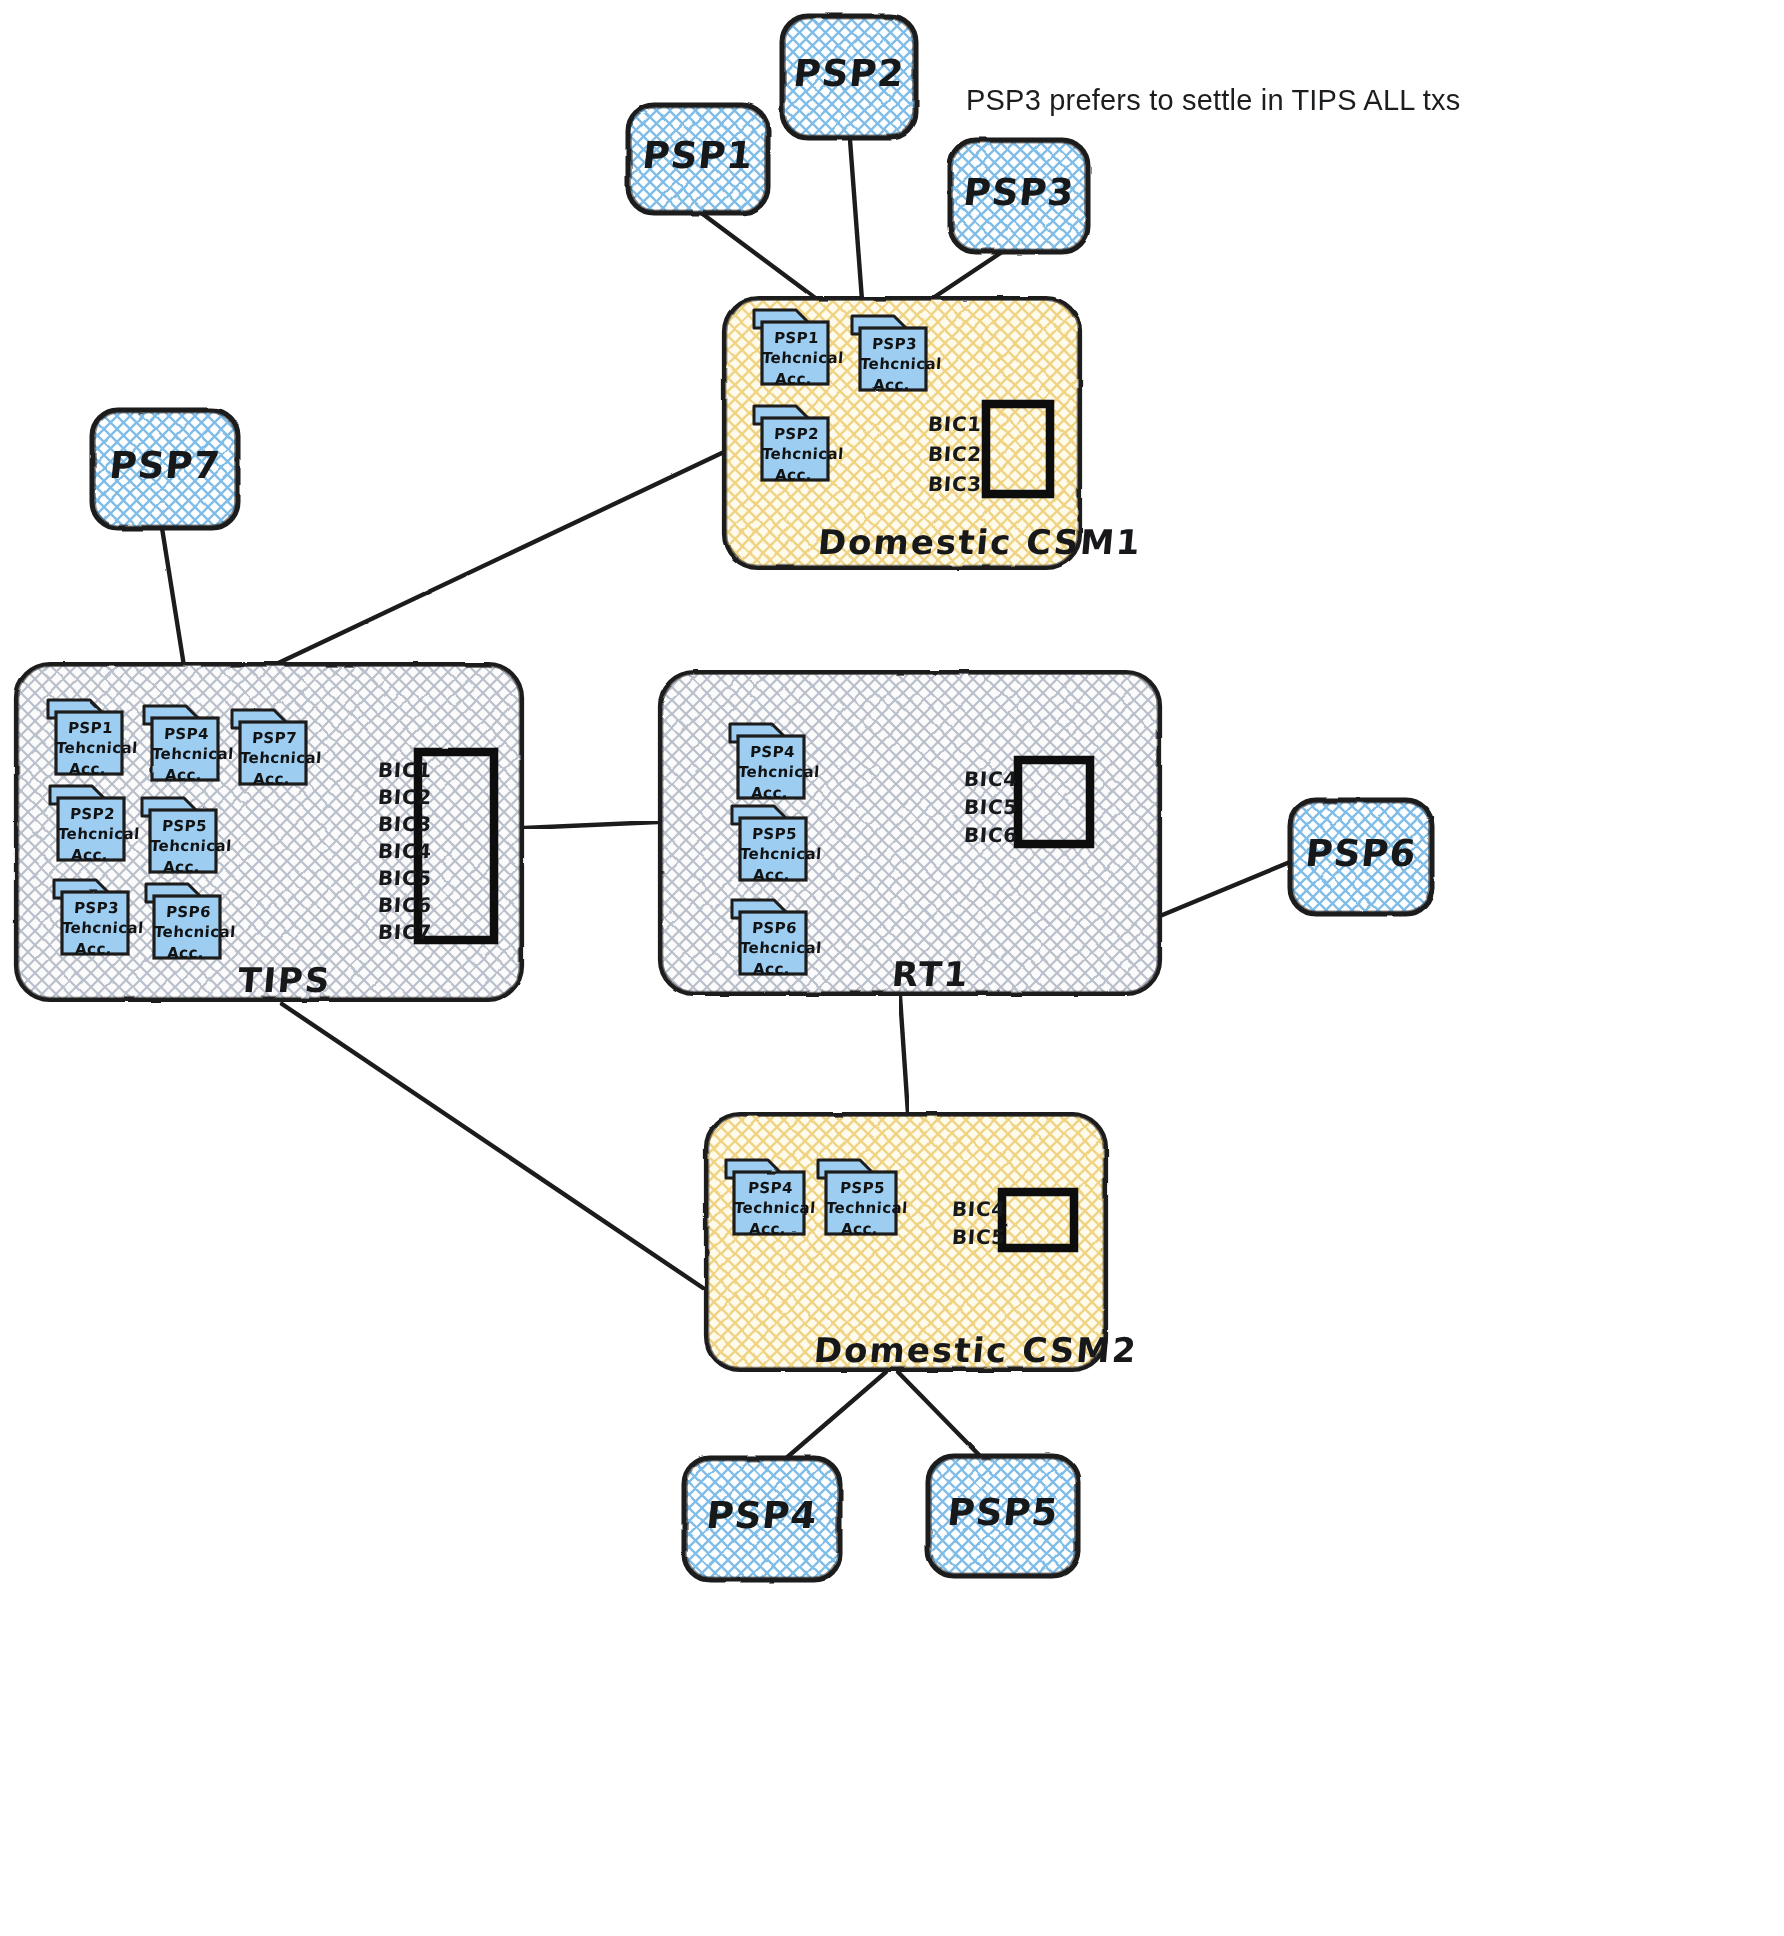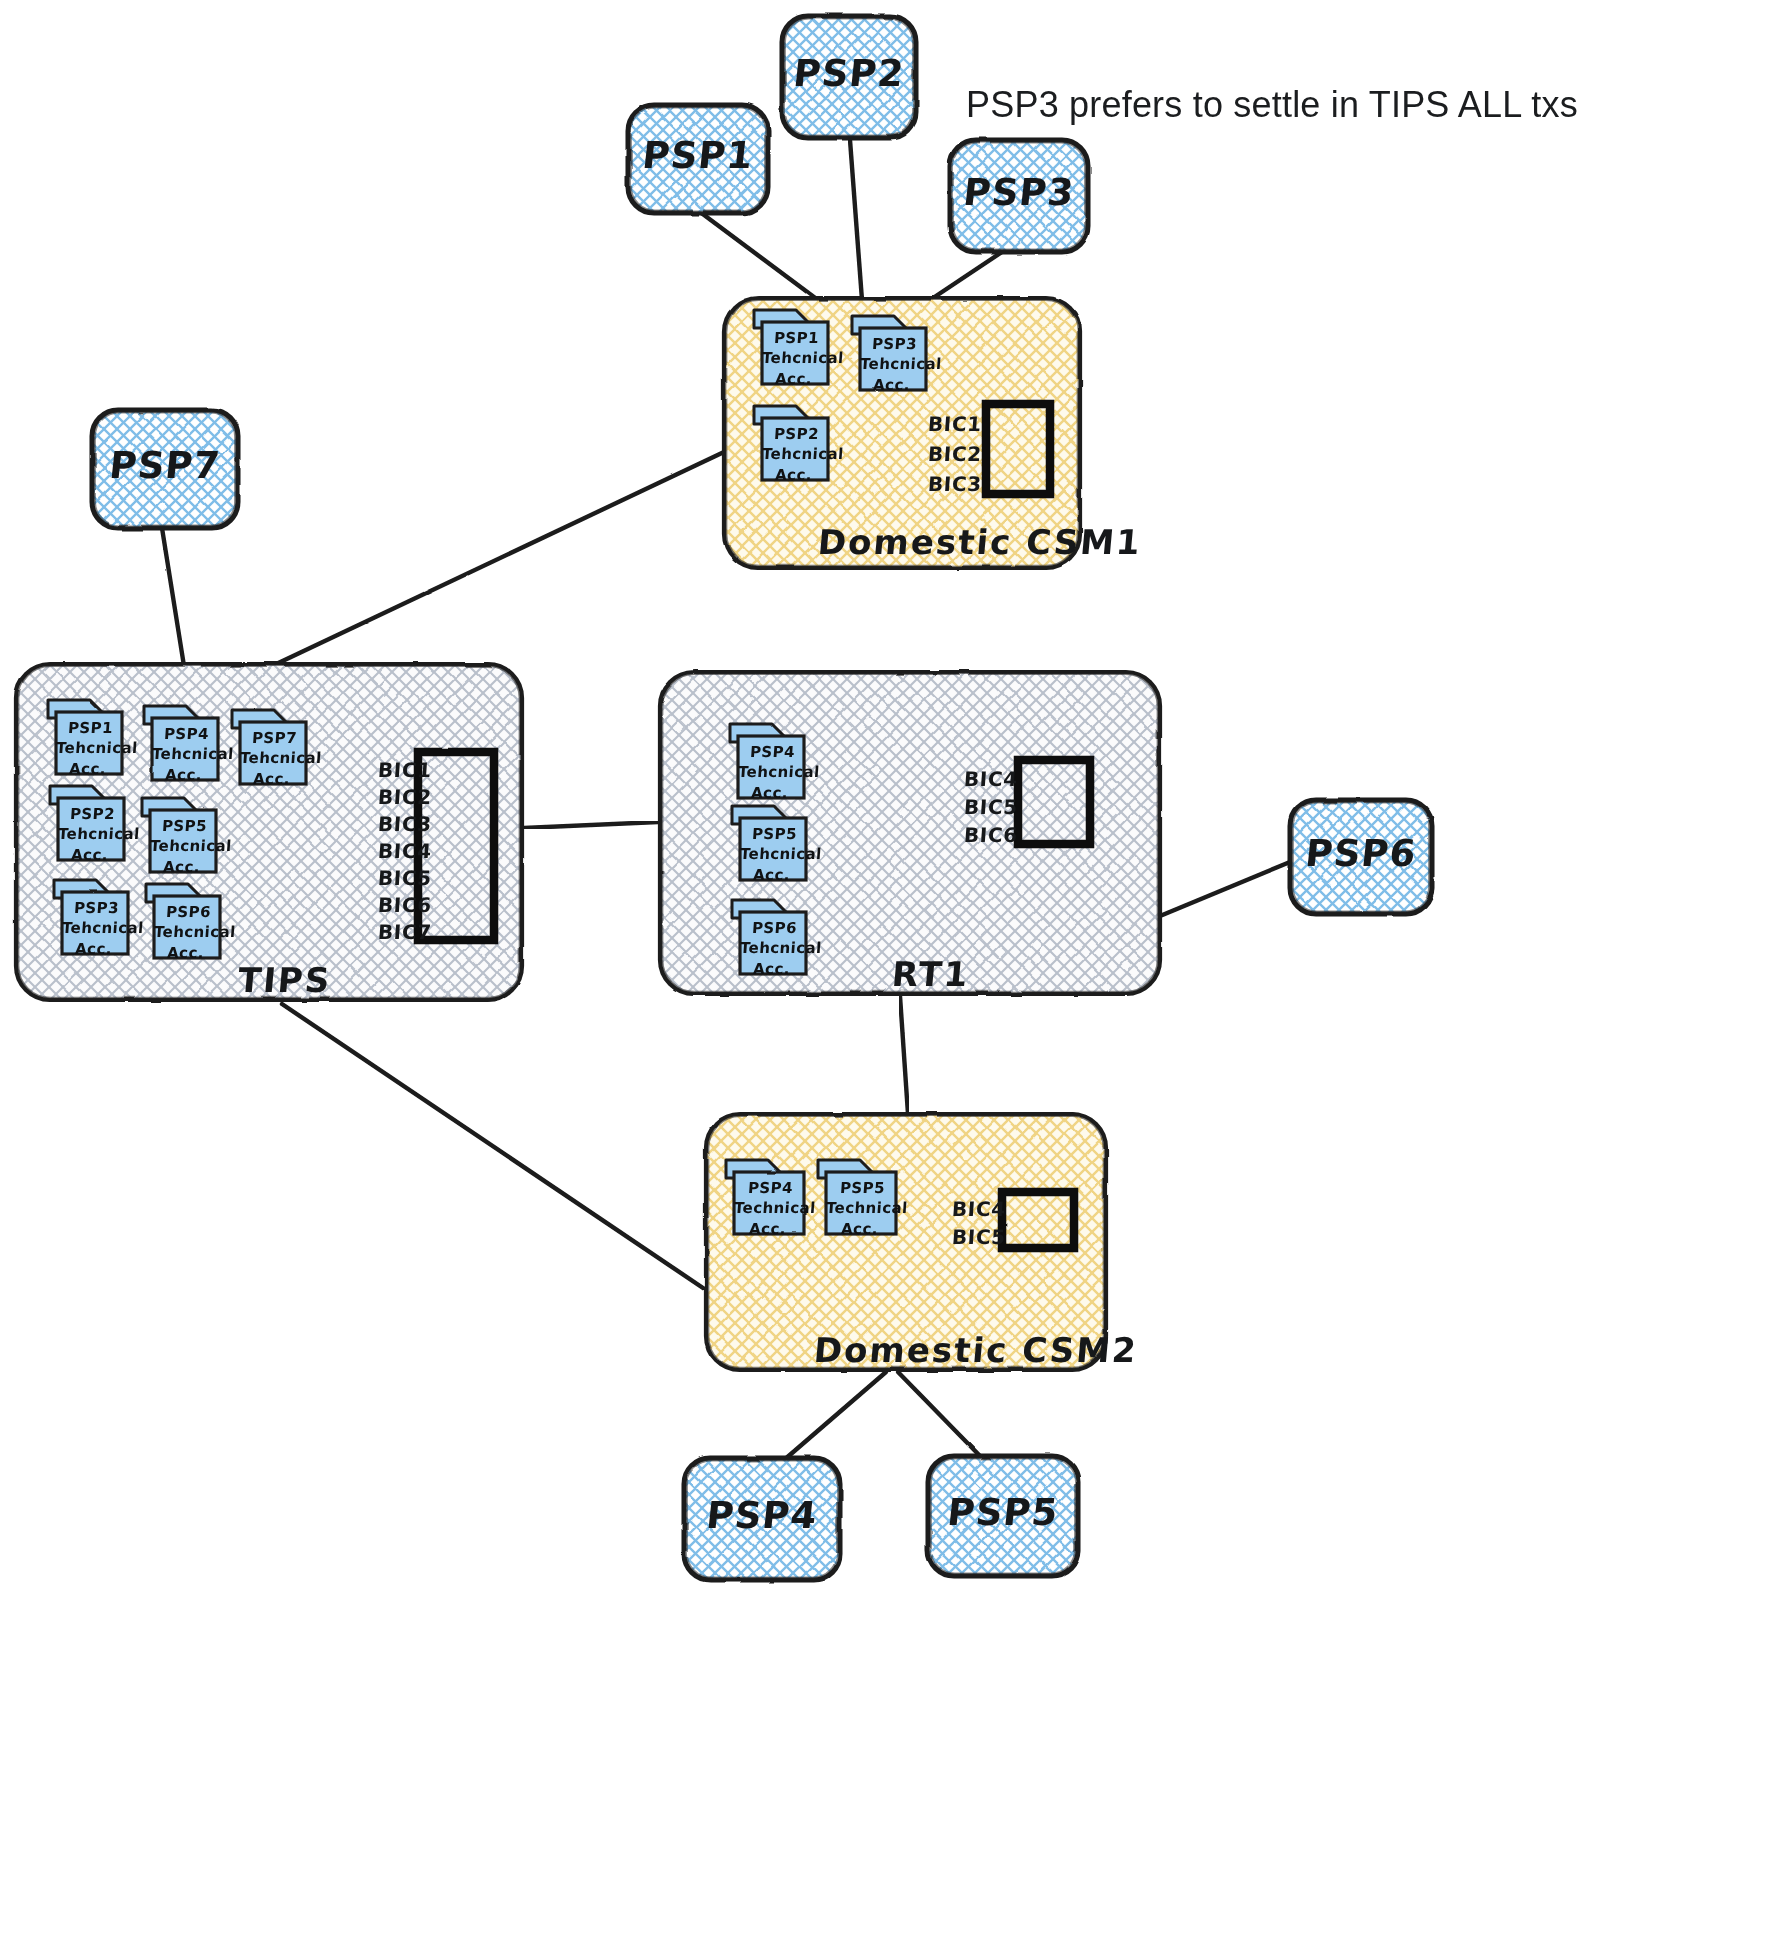--- a/index.html
+++ b/index.html
@@ -41,21 +41,21 @@
     color:#101214;
   }
   .bic-label{
     font-size:20px;
     font-weight:700;
     letter-spacing:.6px;
     transform:skewX(-4deg);
   }
   .annotation{
     font-family:"Liberation Sans", sans-serif;
-    font-size:36px;
+    font-size:29px;
     font-weight:400;
     color:#1b1d1f;
     letter-spacing:.2px;
     transform:none;
   }
 </style>
 </head>
 <body>
 
 <div id="stage">

